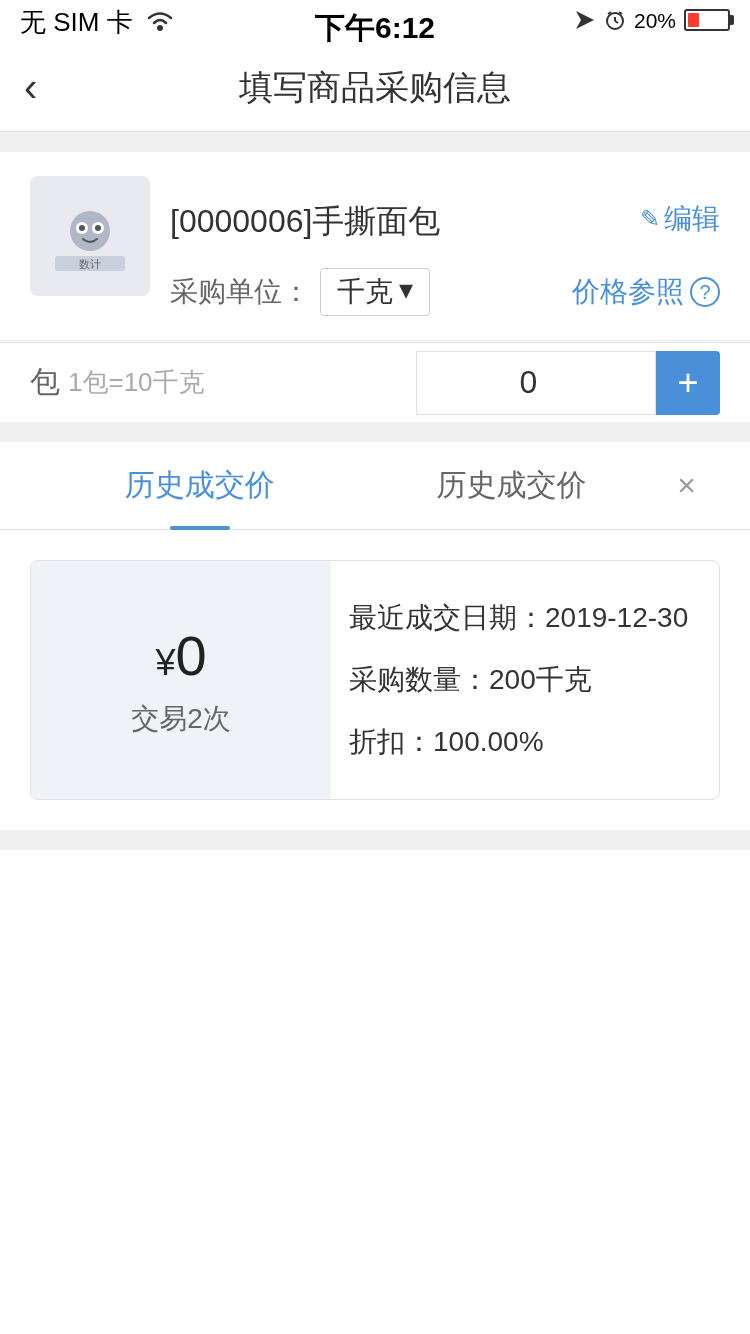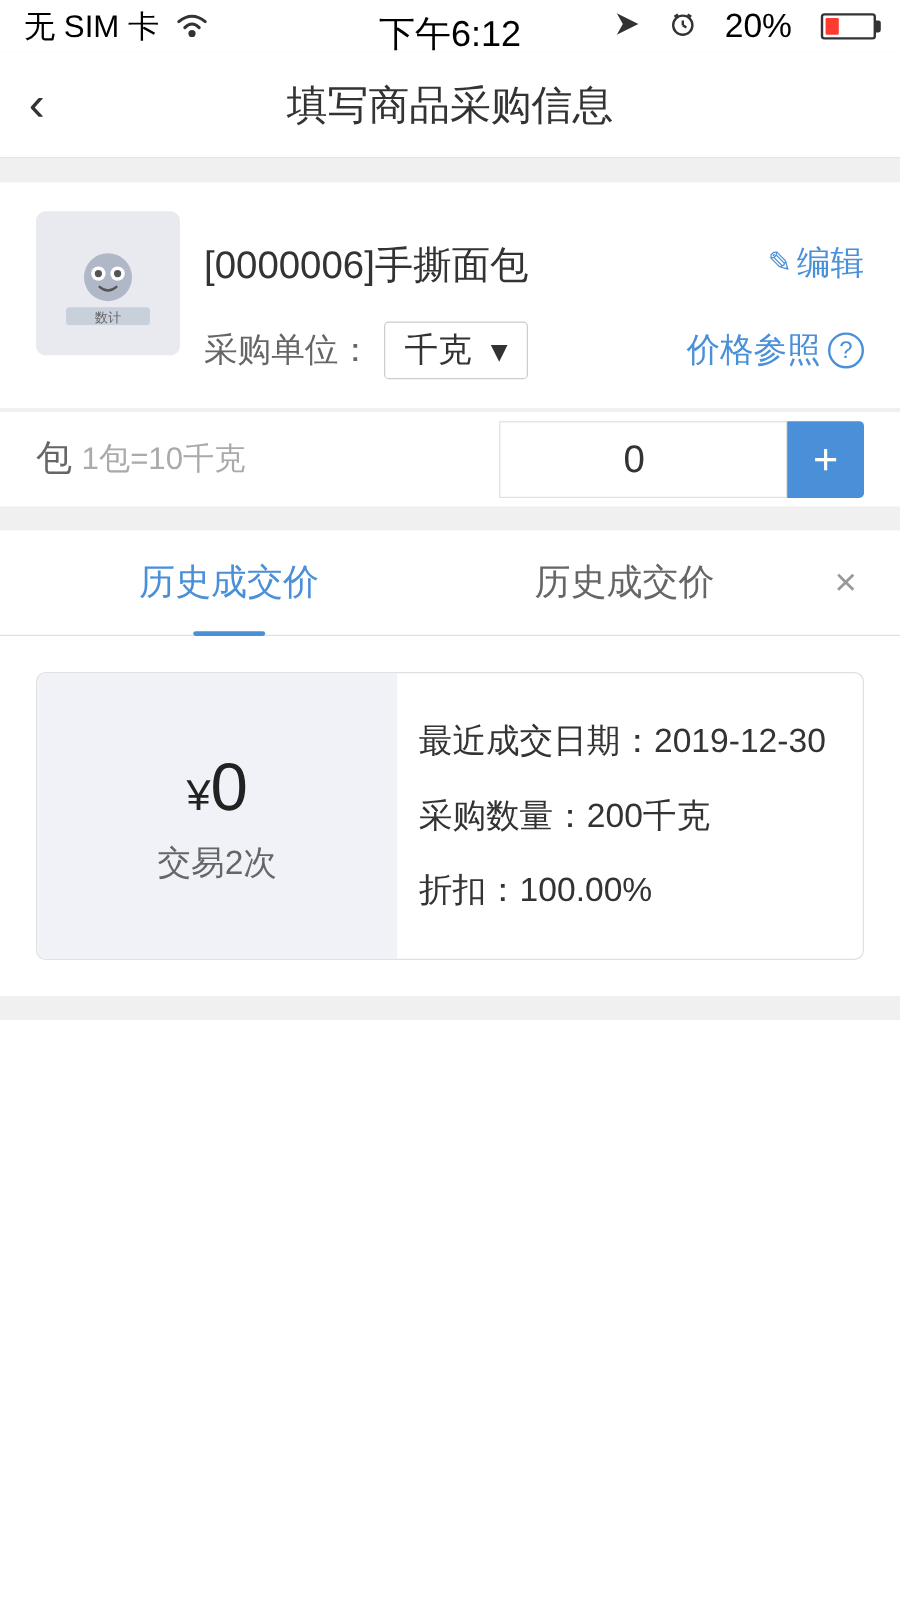--- a/index.html
+++ b/index.html
@@ -25,31 +25,30 @@
       font-weight: 500;
     }
     .status-left {
       display: flex;
       align-items: center;
       gap: 12px;
       font-size: 26px;
     }
     .status-time {
       font-size: 30px;
-      font-weight: 400;
+      font-weight: 700;
       position: absolute;
       left: 50%;
       transform: translateX(-50%);
       top: 8px;
     }
     .status-right {
       display: flex;
-      align-items: center;
-      gap: 24px;
-      font-size: 28px;
+      gap: 8px;
+      font-size: 21px;
     }
     .battery {
       width: 46px;
       height: 22px;
       border: 2px solid #333;
       border-radius: 3px;
       position: relative;
       display: inline-flex;
       align-items: center;
       padding: 2px;
@@ -150,22 +149,21 @@
       font-size: 28px;
       color: #666;
     }
     .unit-select {
       border: 1px solid #ccc;
       border-radius: 4px;
       padding: 4px 16px;
       font-size: 28px;
       color: #333;
       display: flex;
-      align-items: center;
-      gap: 16px;
+      gap: 6px;
       cursor: pointer;
     }
     .price-ref-link {
       color: #4a90d9;
       font-size: 28px;
       display: flex;
       align-items: center;
       gap: 6px;
       cursor: pointer;
     }
@@ -232,21 +230,21 @@
 
     
     .tabs-section {
       background: #fff;
       margin-top: 20px;
     }
     .tabs-header {
       display: flex;
       align-items: center;
       border-bottom: 1px solid #e0e0e0;
-      padding: 0 26px;
+      padding: 0 44px;
       height: 88px;
       position: relative;
     }
     .tab-item {
       flex: 1;
       text-align: center;
       font-size: 30px;
       color: #666;
       cursor: pointer;
       height: 88px;

